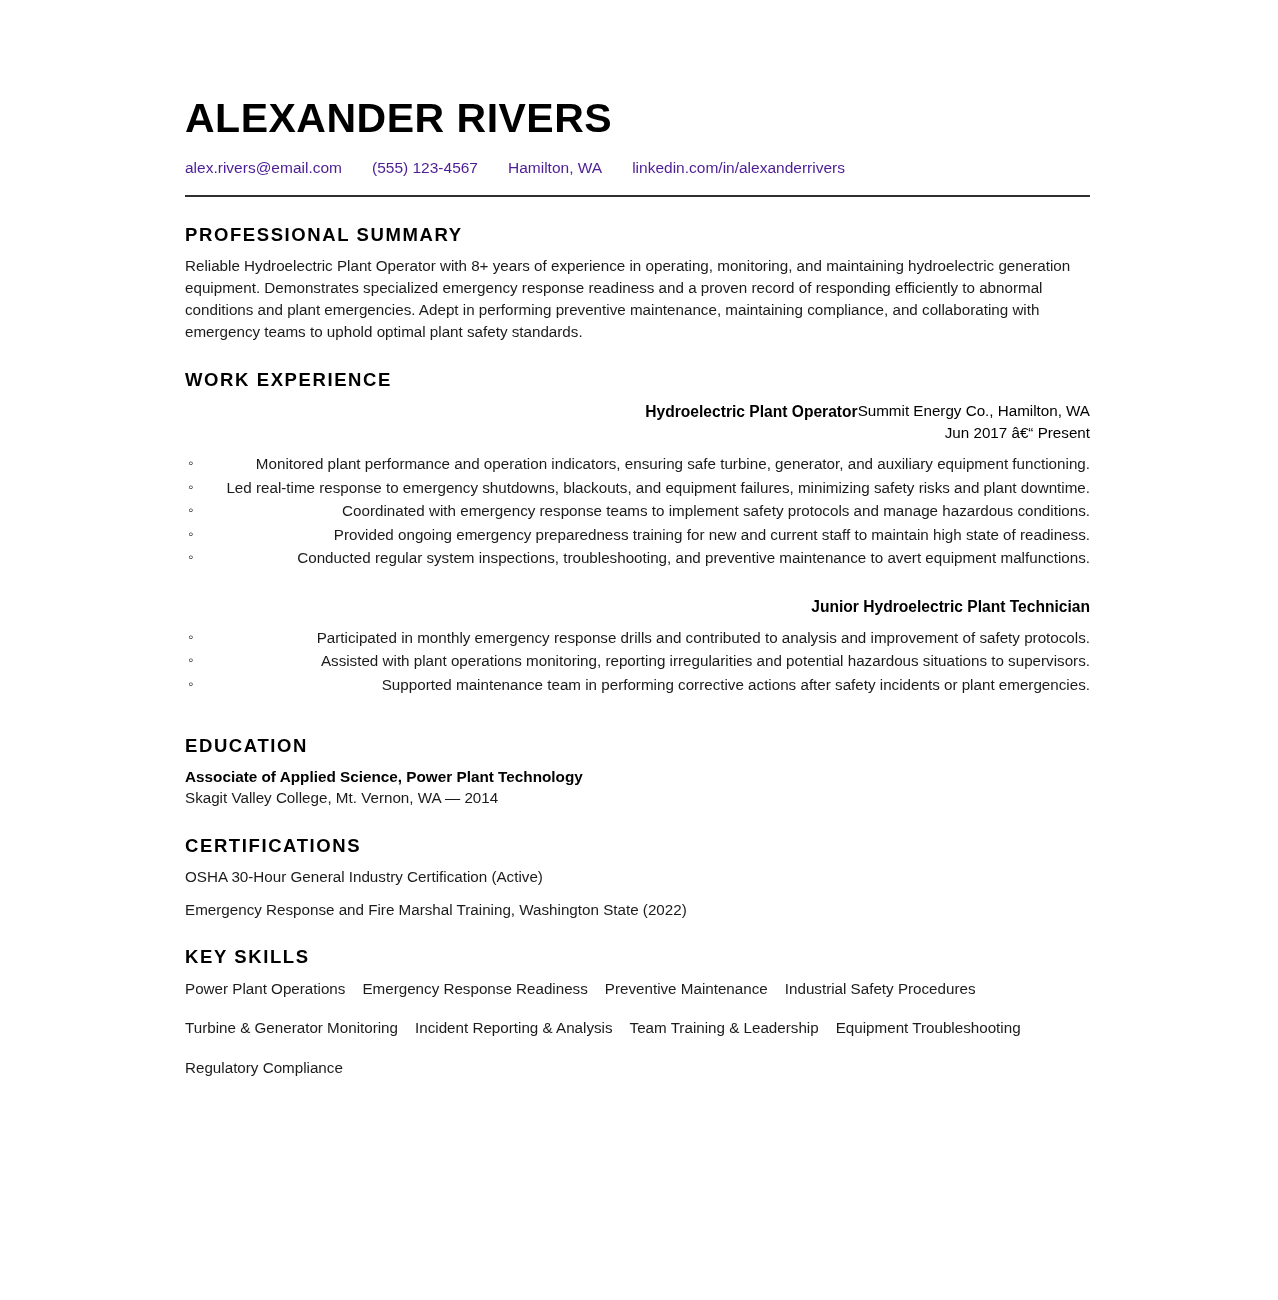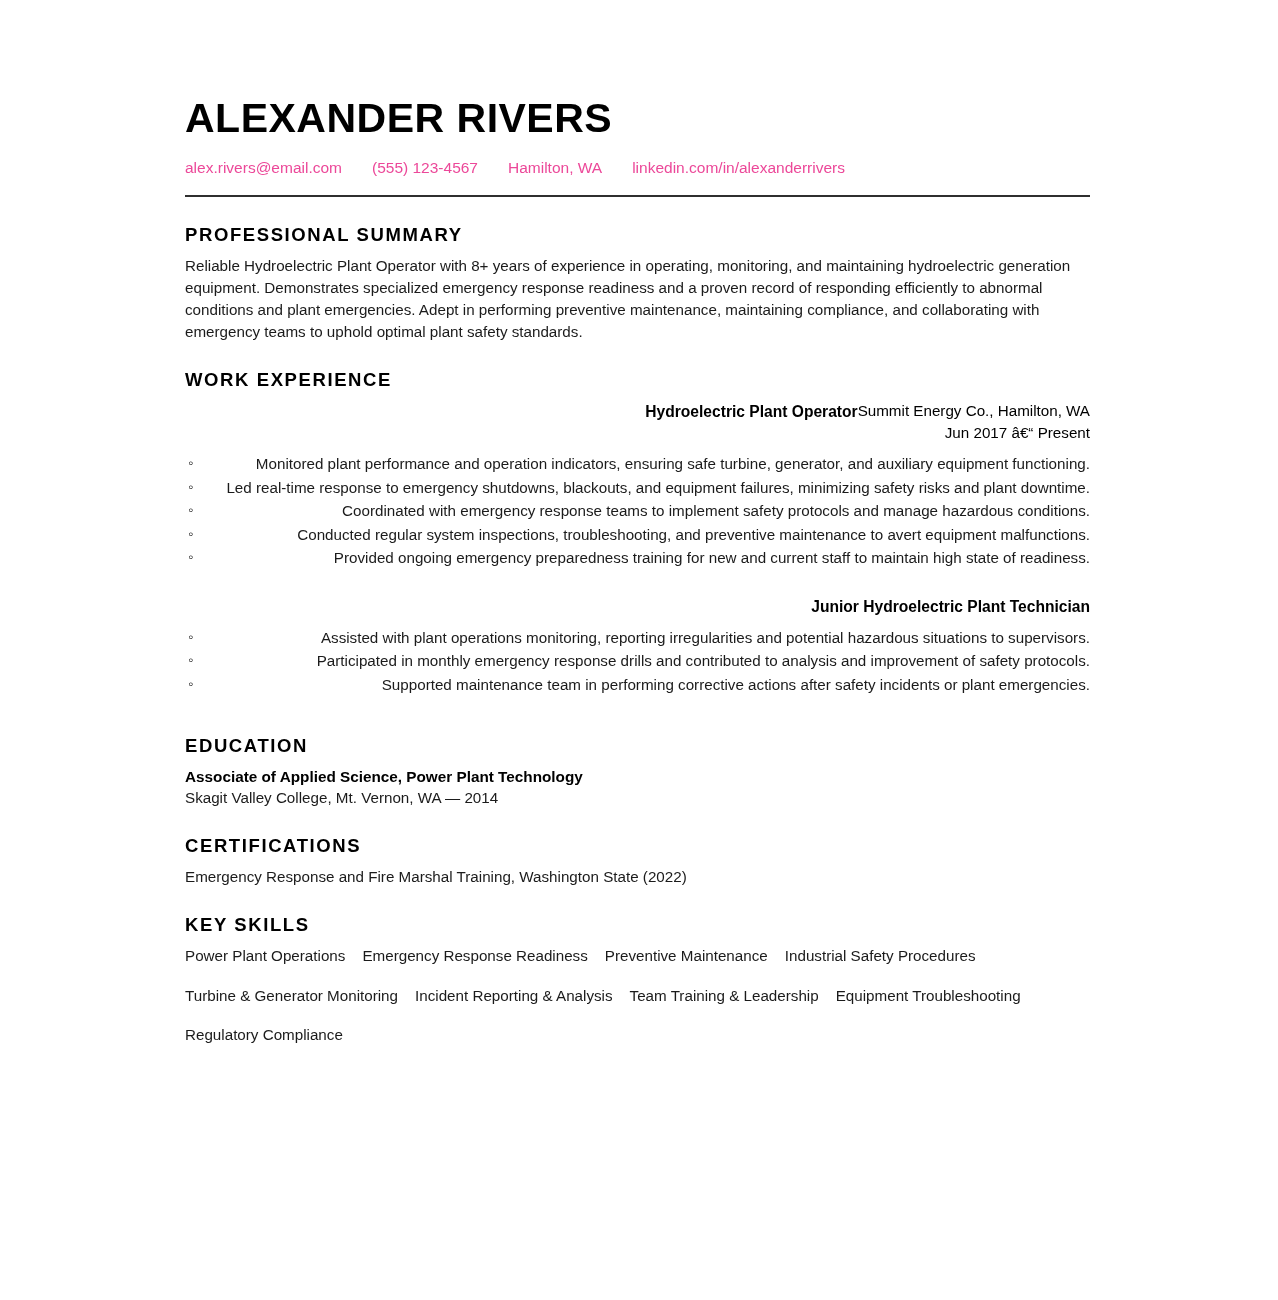--- a/index.html
+++ b/index.html
@@ -31,21 +31,21 @@
     font-size: 41px;
     font-weight: bold;
     letter-spacing: 0.5px;
     line-height: 1.12;
     margin: 0 0 16px 0;
     color: #000;
   }
   .contact {
     font-size: 15.5px;
     line-height: 1.3;
-    color: #ec4899;
+    color: #4c1d95;
     margin-bottom: 17px;
     white-space: nowrap;
   }
   .contact span.ci { display: inline-block; }
   .contact span.sep { display: inline-block; width: 30px; }
   .rule {
     border-bottom: 2.5px solid #2f2f2f;
     width: 905px;
     margin-bottom: 27px;
   }
@@ -181,50 +181,51 @@
               <div class="job-title">Hydroelectric Plant Operator</div>
               <div class="job-meta">
                 <span class="job-company">Summit Energy Co., Hamilton, WA</span>
                 <span class="job-dates">Jun 2017 â€“ Present</span>
               </div>
             </div>
             <ul class="bullets">
               <li>Monitored plant performance and operation indicators, ensuring safe turbine, generator, and auxiliary equipment functioning.</li>
               <li>Led real-time response to emergency shutdowns, blackouts, and equipment failures, minimizing safety risks and plant downtime.</li>
               <li>Coordinated with emergency response teams to implement safety protocols and manage hazardous conditions.</li>
+              <li>Provided ongoing emergency preparedness training for new and current staff to maintain high state of readiness.</li>
               <li>Conducted regular system inspections, troubleshooting, and preventive maintenance to avert equipment malfunctions.</li>
-              <li>Provided ongoing emergency preparedness training for new and current staff to maintain high state of readiness.</li>
             </ul>
           </div>
           <div class="job">
             <div class="job-row">
               <div class="job-title">Junior Hydroelectric Plant Technician</div>
             </div>
             <ul class="bullets">
+              <li>Participated in monthly emergency response drills and contributed to analysis and improvement of safety protocols.</li>
               <li>Assisted with plant operations monitoring, reporting irregularities and potential hazardous situations to supervisors.</li>
-              <li>Participated in monthly emergency response drills and contributed to analysis and improvement of safety protocols.</li>
               <li>Supported maintenance team in performing corrective actions after safety incidents or plant emergencies.</li>
             </ul>
           </div>
         </div>
     </div>
 
     <div class="spacer-md"></div>
 
     <div class="section">
       <div class="sec-head">EDUCATION</div>
       <div class="edu-degree">Associate of Applied Science, Power Plant Technology</div>
       <div class="edu-school">Skagit Valley College, Mt. Vernon, WA — 2014</div>
     </div>
 
     <div class="spacer-lg"></div>
 
     <div class="section">
       <div class="sec-head">CERTIFICATIONS</div>
       <div id="certs-container">
+          <div class="cert-item">OSHA 30-Hour General Industry Certification (Active)</div>
           <div class="cert-item">Emergency Response and Fire Marshal Training, Washington State (2022)</div>
         </div>
     </div>
 
     <div class="spacer-lg"></div>
 
     <div class="section">
       <div class="sec-head">KEY SKILLS</div>
       <div class="skills" id="skills-container"><span class="skill">Power Plant Operations</span><span class="skill">Emergency Response Readiness</span><span class="skill">Preventive Maintenance</span><span class="skill">Industrial Safety Procedures</span><span class="skill">Turbine &amp; Generator Monitoring</span><span class="skill">Incident Reporting &amp; Analysis</span><span class="skill">Team Training &amp; Leadership</span><span class="skill">Equipment Troubleshooting</span><span class="skill">Regulatory Compliance</span></div>
     </div>

